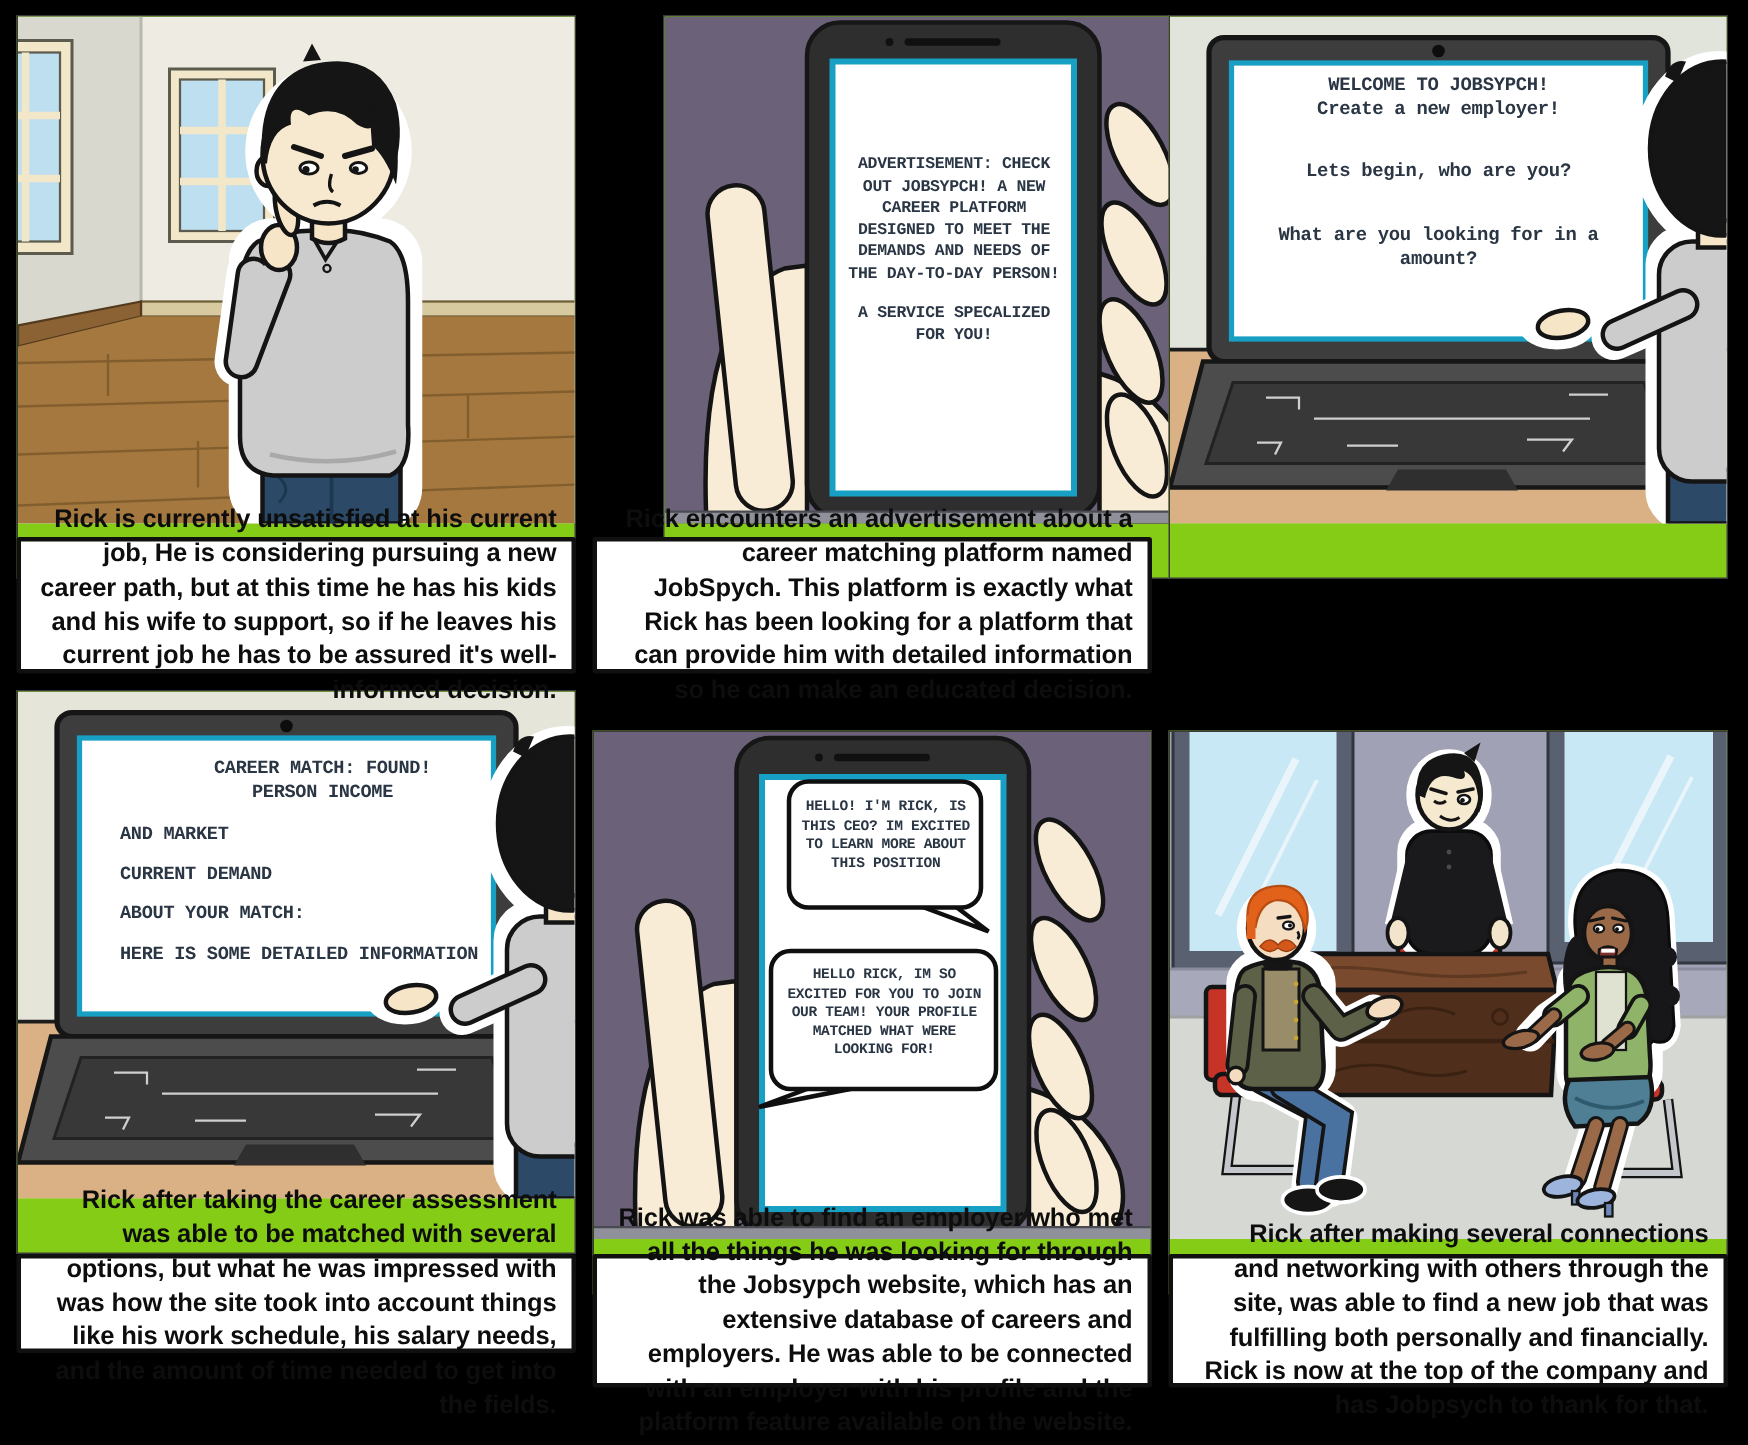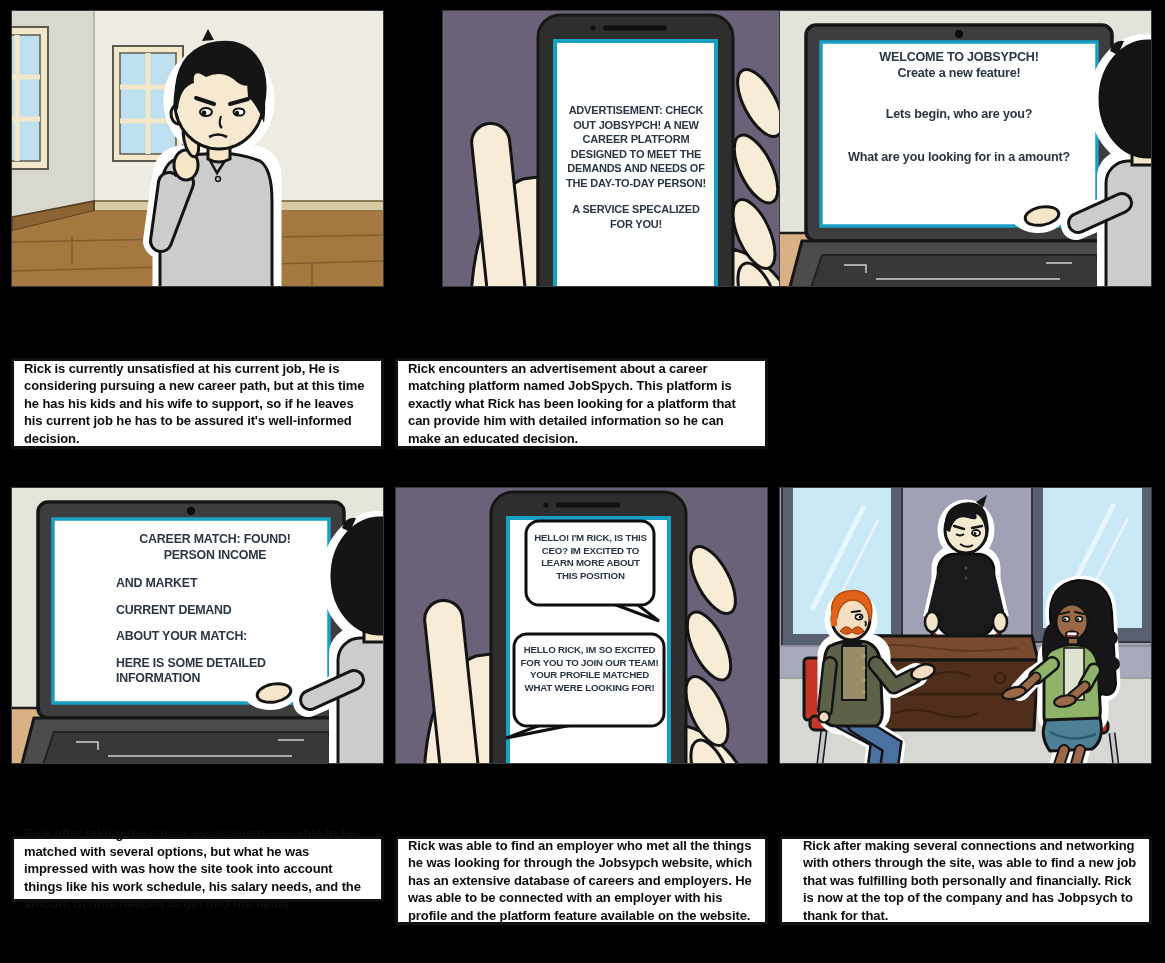--- a/index.html
+++ b/index.html
@@ -1,36 +1,36 @@
 <!DOCTYPE html>
 <html><head>
 <meta charset="utf-8">
 <style>
   html,body{margin:0;padding:0;background:#000;}
   #page{position:relative;width:1165px;height:963px;background:#000;overflow:hidden;
         font-family:"Liberation Sans",sans-serif;}
-  .art{position:absolute;width:373px;height:277px;background:#e5e5e5;border:1px solid #3a3a3a;
-       box-sizing:border-box;overflow:hidden;}
+  .art{position:absolute;width:373px;height:376px;background:#84cc16;border:1px solid #3a3a3a;
+       box-sizing:border-box;overflow:hidden;font-family:Liberation Mono, monospace;}
   .art svg{display:block;}
   .cap{position:absolute;width:373px;height:91px;background:#fff;border:3px solid #101010;
        border-radius:2px;box-sizing:border-box;display:flex;align-items:center;justify-content:center;}
-  .cap p{margin:0;padding:2px 10px;text-align:left;font-weight:700;font-size:13px;
+  .cap p{margin:0;padding:2px 10px;text-align:right;font-weight:700;font-size:17px;
          line-height:1.34;color:#0d0d0d;letter-spacing:-0.1px;}
   .ov{position:absolute;font-weight:700;color:#2b3644;text-align:center;letter-spacing:-0.2px;}
   
   .p2-text{left:118px;top:92px;width:150px;font-size:11px;line-height:1.32;}
   .p2-text .para2{margin-top:12px;}
   
   .p3-text{left:46px;top:38px;width:266px;font-size:12.6px;line-height:1.28;}
   .p3-l3{margin-top:25px;} .p3-l4{margin-top:27px;}
   
   .p4-text{left:52px;top:44px;width:258px;font-size:12.4px;line-height:1.25;}
   .p4-head{text-align:center;padding-left:44px;}
   .p4-items{text-align:left;padding-left:16px;margin-top:13px;}
-  .p4-items div{margin-bottom:11px;margin-left:36px;}
+  .p4-items div{margin-bottom:11px;}
   
   .p5-b1{left:136px;top:44px;width:117px;font-size:9.7px;line-height:1.3;}
   .p5-b2{left:124px;top:156px;width:139px;font-size:9.7px;line-height:1.3;}
 </style>
 </head>
 <body>
 
 <div id="page">
 
   <div class="art" style="left:11px;top:10px;">
@@ -162,27 +162,27 @@
         <polyline points="342,192 298,212" fill="none" stroke="#cccccc" stroke-width="16" stroke-linecap="round"></polyline>
         <ellipse cx="262" cy="205" rx="17" ry="9" fill="#f7e5c8" stroke="#141414" stroke-width="3" transform="rotate(-10 262 205)"></ellipse>
         <rect x="352" y="136" width="22" height="18" fill="#f7e5c8" stroke="#141414" stroke-width="3"></rect>
         <ellipse cx="332" cy="96" rx="9" ry="12" fill="#f7e5c8" stroke="#141414" stroke-width="3"></ellipse>
         <ellipse cx="368" cy="88" rx="48" ry="58" fill="#151515" stroke="#141414" stroke-width="3"></ellipse>
         <path d="M330,40 q4,-12 14,-10 l-6,14 z" fill="#151515"></path>
       </g>
     </svg>
     <div class="ov p3-text">
       <div>WELCOME TO JOBSYPCH!</div>
-      <div>Create a new feature!</div>
+      <div>Create a new employer!</div>
       <div class="p3-l3">Lets begin, who are you?</div>
       <div class="p3-l4">What are you looking for in a amount?</div>
     </div>
   </div>
 
-  <div class="art" style="left:11px;top:487px;">
+  <div class="art" style="left:11px;top:460px;">
     <svg viewBox="0 0 373 338" width="373" height="338">
       <rect width="373" height="338" fill="#e5e5da"></rect>
       <rect y="220" width="373" height="118" fill="#dab184"></rect>
       <line x1="0" y1="220" x2="373" y2="220" stroke="#1c1c1c" stroke-width="2.5"></line>
       <g>
         <rect x="26" y="14" width="306" height="216" rx="10" fill="#3d3d3d" stroke="#161616" stroke-width="3.5"></rect>
         <circle cx="179" cy="23" r="4.2" fill="#0d0d0d"></circle>
         <rect x="41" y="31" width="276" height="184" fill="#fff" stroke="#18a0c4" stroke-width="3.5"></rect>
         <polygon points="22,230 336,230 358,314 0,314" fill="#4c4c4c" stroke="#161616" stroke-width="3"></polygon>
         <polygon points="42,244 316,244 332,298 24,298" fill="#383838" stroke="#222222" stroke-width="2"></polygon>

